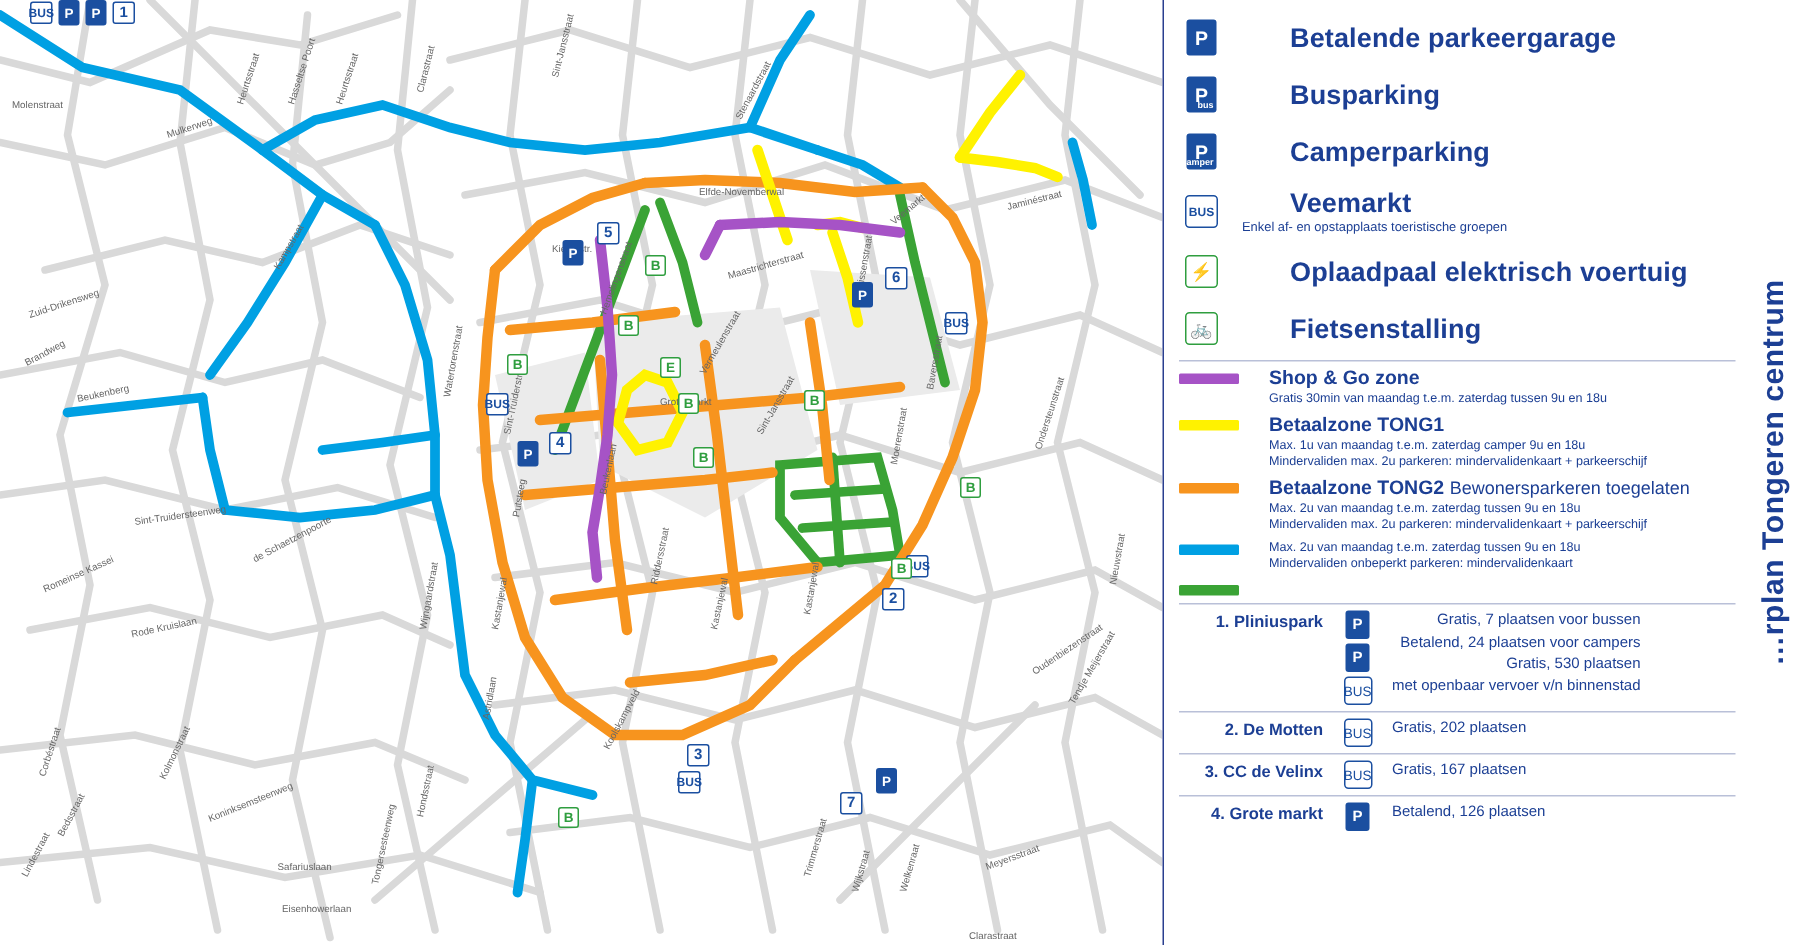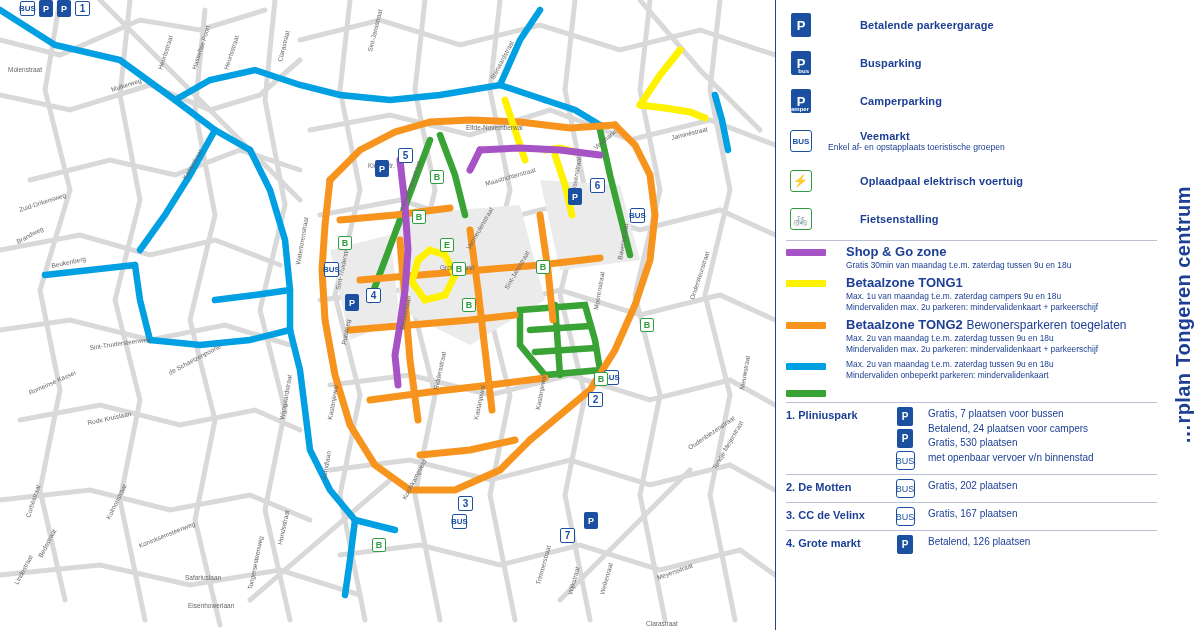--- a/index.html
+++ b/index.html
@@ -24,21 +24,21 @@
   #legend {
     position:absolute; left:775px; top:0; width:390px; height:630px;
     background:#ffffff; border-left:1px solid #2a3f8f;
     padding:6px 8px 0 10px;
   }
   .leg-row {
     display:flex; align-items:center; gap:12px;
     height:38px;
   }
   .leg-ico { width:30px; display:flex; justify-content:center; }
-  .leg-txt { font-size:11px; font-weight:bold; color:#1c3f94; letter-spacing:.1px;padding-left:32px; }
+  .leg-txt { font-size:18px; font-weight:bold; color:#1c3f94; letter-spacing:.1px;padding-left:32px; }
   .leg-sub { font-size:8.6px; font-weight:normal; color:#1c3f94; line-height:1.25; }
 
   .p-sign {
     width:20px; height:24px; background:#1b4fa0; border-radius:2px;
     color:#fff; font-weight:bold; font-size:13px;
     display:flex; align-items:center; justify-content:center;
     position:relative;
   }
   .p-sign .sub {
     position:absolute; bottom:1px; right:2px; font-size:6px; font-weight:bold;
@@ -55,21 +55,21 @@
   }
   .divider { height:1px; background:#b9c0d8; margin:2px 0 4px 0; }
 
   .zone-row { display:flex; align-items:flex-start; gap:20px; margin-bottom:5px; }
   .zone-bar { width:40px; height:7px; border-radius:1px; margin-top:4px; flex:0 0 40px; }
   .zone-title { font-size:13px; font-weight:bold; color:#1c3f94; line-height:1.15; }
   .zone-title .thin { font-weight:normal; font-size:12px; }
   .zone-note { font-size:8.4px; color:#1c3f94; line-height:1.3; font-weight:normal; }
 
   
-  .plist { margin-top:4px; }
+  .plist { margin-top:4px;text-align:right; }
   .plist-row {
     display:flex; align-items:flex-start; gap:6px;
     border-top:1px solid #b9c0d8; padding:4px 0 4px 0;
   }
   .plist-name { width:96px; font-size:11px; font-weight:bold; color:#1c3f94; padding-top:2px; }
   .plist-icons { width:34px; display:flex; flex-direction:column; gap:3px; align-items:center; }
   .plist-desc { font-size:10px; color:#1c3f94; line-height:1.45; }
   .mini-p {
     width:16px; height:19px; background:#1b4fa0; border-radius:2px; color:#fff;
     font-size:10px; font-weight:bold; display:flex; align-items:center; justify-content:center;
@@ -374,21 +374,21 @@
         <div>
           <div class="zone-title">Shop &amp; Go zone</div>
           <div class="zone-note">Gratis 30min van maandag t.e.m. zaterdag tussen 9u en 18u</div>
         </div>
       </div>
 
       <div class="zone-row">
         <div class="zone-bar" style="background:#fff200;"></div>
         <div>
           <div class="zone-title">Betaalzone TONG1</div>
-          <div class="zone-note">Max. 1u van maandag t.e.m. zaterdag campers 9u en 18u</div>
+          <div class="zone-note">Max. 1u van maandag t.e.m. zaterdag camper 9u en 18u</div>
           <div class="zone-note">Mindervaliden max. 2u parkeren: mindervalidenkaart + parkeerschijf</div>
         </div>
       </div>
 
       <div class="zone-row">
         <div class="zone-bar" style="background:#f7941e;"></div>
         <div>
           <div class="zone-title">
             <span>Betaalzone TONG2</span>
             <span class="thin">Bewonersparkeren toegelaten</span>

